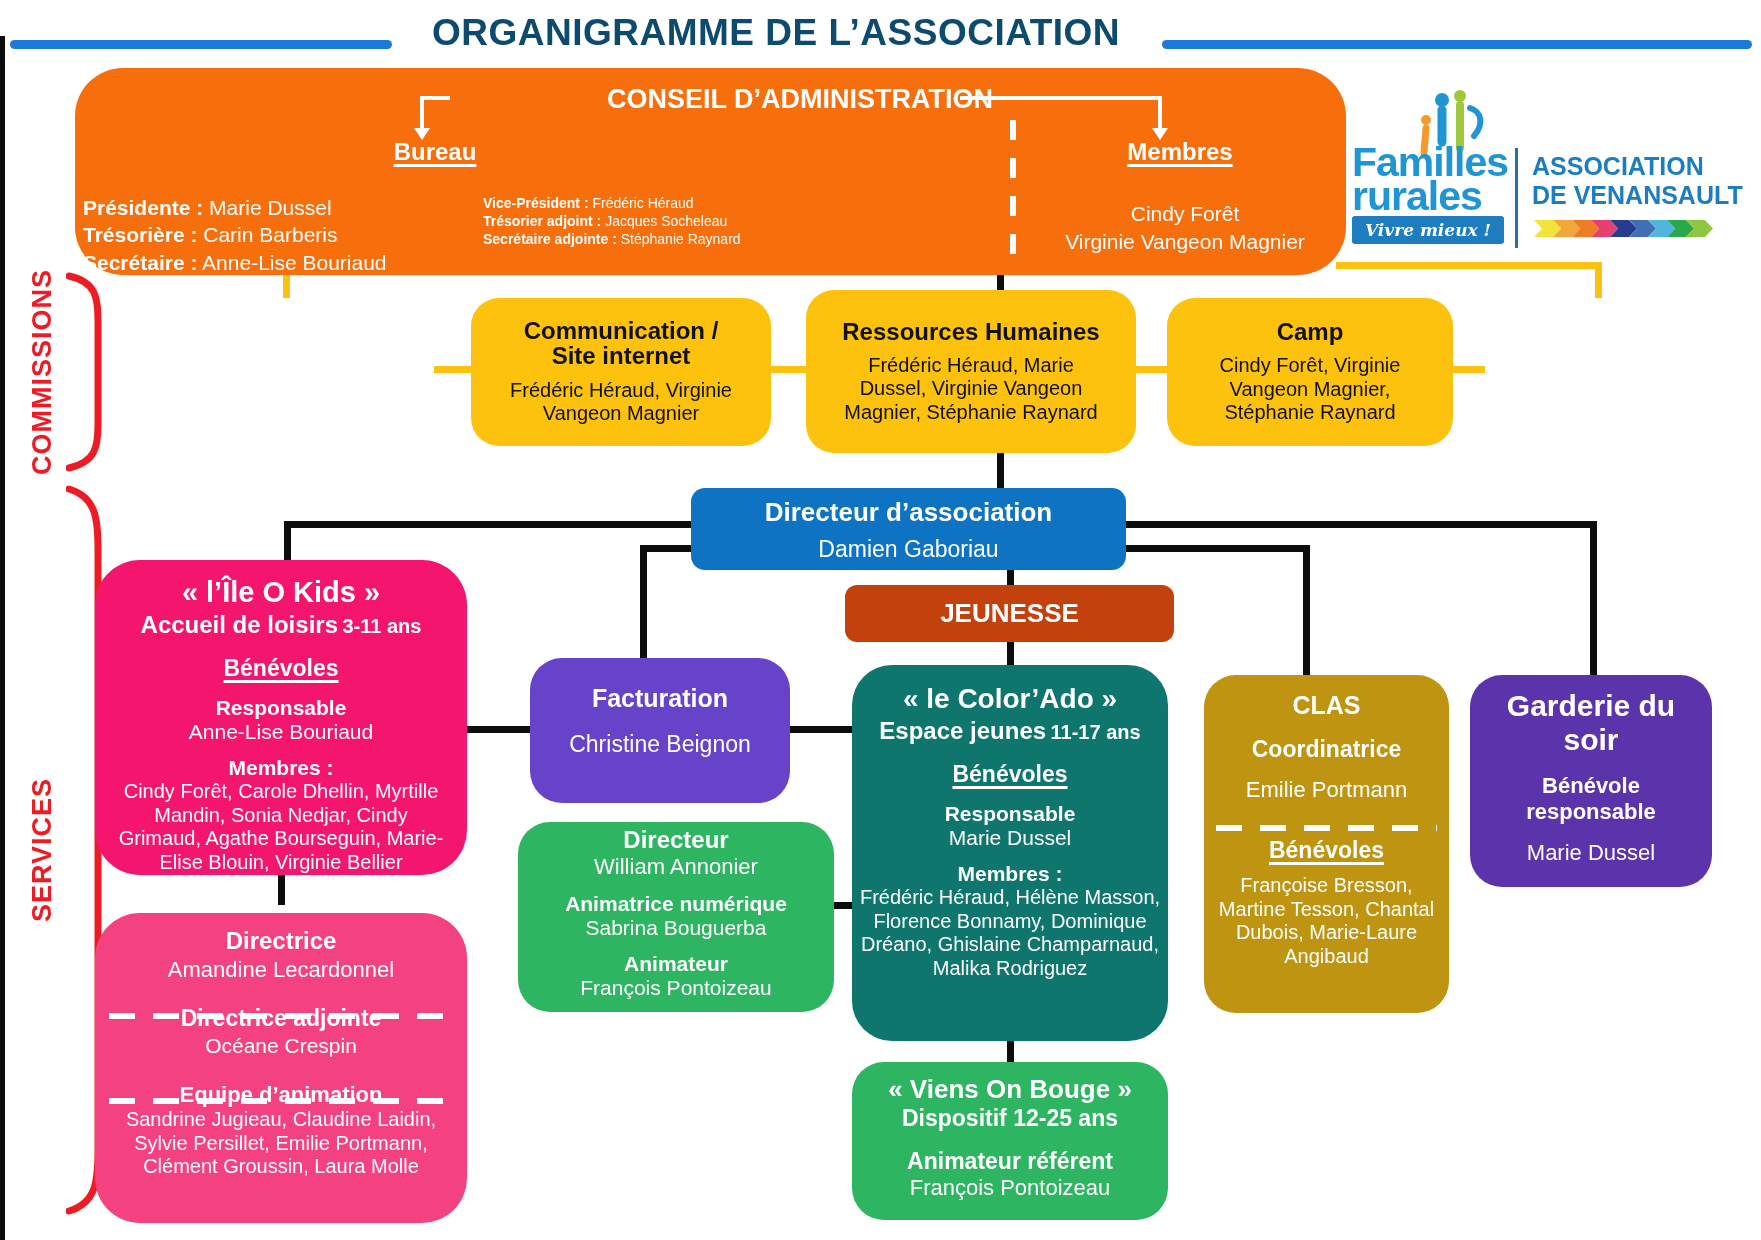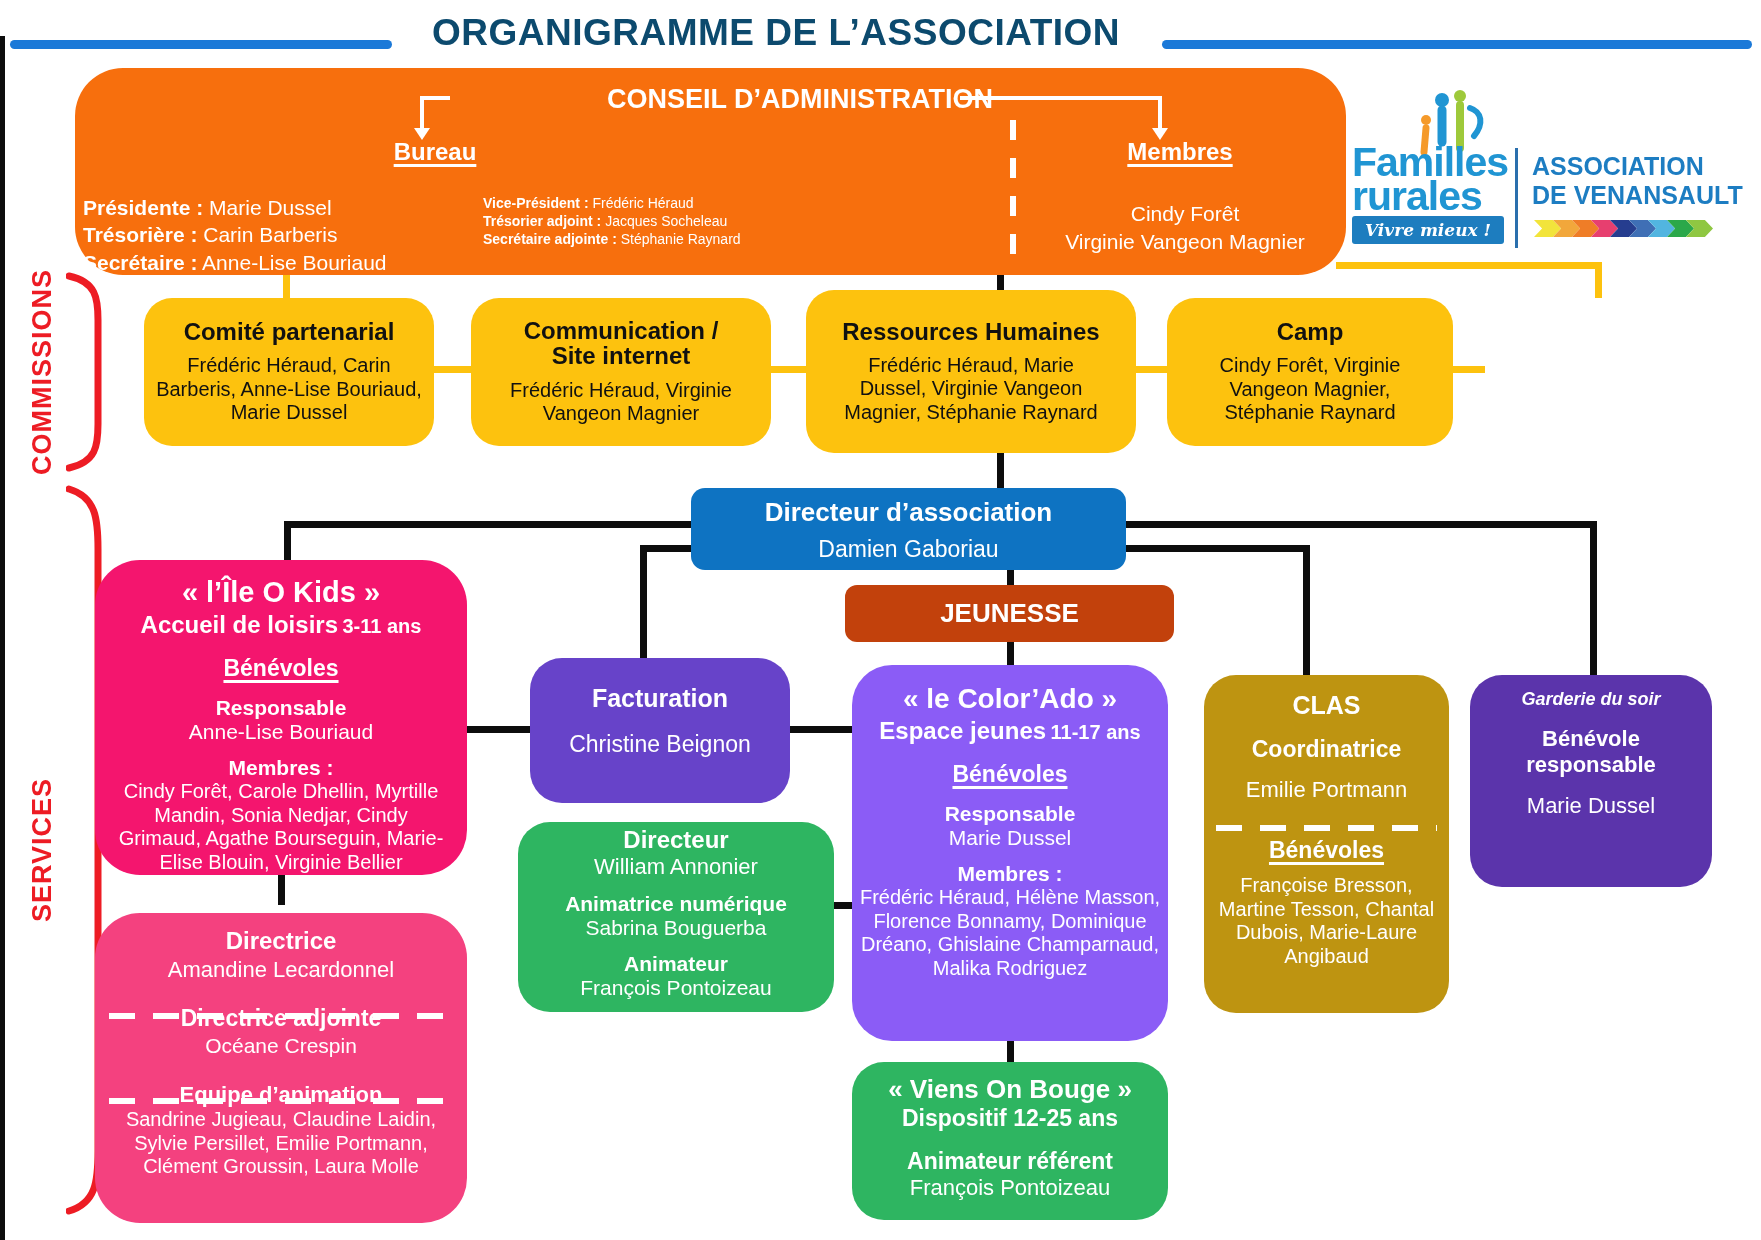--- a/index.html
+++ b/index.html
@@ -114,24 +114,20 @@
   <div class="lny" style="left:434px;top:366px;width:37px;height:7px;"></div>
   <div class="lny" style="left:771px;top:366px;width:35px;height:7px;"></div>
   <div class="lny" style="left:1136px;top:366px;width:31px;height:7px;"></div>
   <div class="lny" style="left:1453px;top:366px;width:32px;height:7px;"></div>
   <div class="lny" style="left:1336px;top:262px;width:266px;height:7px;"></div>
   <div class="lny" style="left:1595px;top:262px;width:7px;height:36px;"></div>
 
   <div class="ln" style="left:997px;top:275px;width:7px;height:15px;"></div>
   <div class="ln" style="left:997px;top:453px;width:7px;height:35px;"></div>
 
-  <div class="box ybox" style="left:144px;top:298px;width:290px;height:148px;">
-    <div class="ytitle">Comité partenarial</div>
-    <div class="ymem members">Frédéric Héraud, Carin Barberis, Anne-Lise Bouriaud, Marie Dussel</div>
-  </div>
   <div class="box ybox" style="left:471px;top:298px;width:300px;height:148px;">
     <div class="ytitle" style="width:240px;">Communication / Site internet</div>
     <div class="ymem members">Frédéric Héraud, Virginie Vangeon Magnier</div>
   </div>
   <div class="box ybox" style="left:806px;top:290px;width:330px;height:163px;">
     <div class="ytitle">Ressources Humaines</div>
     <div class="ymem members" style="width:270px;">Frédéric Héraud, Marie Dussel, Virginie Vangeon Magnier, Stéphanie Raynard</div>
   </div>
   <div class="box ybox" style="left:1167px;top:298px;width:286px;height:148px;">
     <div class="ytitle">Camp</div>
@@ -181,21 +177,21 @@
   <div class="ln" style="left:790px;top:726px;width:62px;height:7px;"></div>
   <div class="ln" style="left:834px;top:902px;width:18px;height:7px;"></div>
 
   <div class="box c w" style="left:530px;top:658px;width:260px;height:145px;background:#6743C9;border-radius:32px;">
     <div class="b" style="font-size:25px;margin-top:26px;">Facturation</div>
     <div style="font-size:23px;margin-top:18px;">Christine Beignon</div>
   </div>
 
   <div class="box c w b" style="left:845px;top:585px;width:329px;height:57px;background:#c2410c;border-radius:12px;font-size:26px;line-height:57px;">JEUNESSE</div>
 
-  <div class="box c w" style="left:852px;top:665px;width:316px;height:376px;background:#8b5cf6;border-radius:40px;padding:18px 4px;">
+  <div class="box c w" style="left:852px;top:665px;width:316px;height:376px;background:#0f766e;border-radius:40px;padding:18px 4px;">
     <div class="b" style="font-size:28px;">« le Color’Ado »</div>
     <div style="margin-top:2px;"><span class="b" style="font-size:24px;">Espace jeunes</span> <span class="b" style="font-size:20px;">11-17 ans</span></div>
     <div class="b u" style="font-size:23px;margin-top:16px;">Bénévoles</div>
     <div class="b" style="font-size:21px;margin-top:14px;">Responsable</div>
     <div style="font-size:21px;">Marie Dussel</div>
     <div class="b" style="font-size:21px;margin-top:12px;">Membres :</div>
     <div class="members" style="font-size:20px;">Frédéric Héraud, Hélène Masson, Florence Bonnamy, Dominique Dréano, Ghislaine Champarnaud, Malika Rodriguez</div>
   </div>
 
   <div class="box c w" style="left:518px;top:822px;width:316px;height:190px;background:#2EB561;border-radius:32px;padding:4px 8px;">
@@ -219,18 +215,18 @@
   <div class="box c w" style="left:1204px;top:675px;width:245px;height:338px;background:#BE9411;border-radius:32px;padding:16px 8px;">
     <div class="b" style="font-size:25px;">CLAS</div>
     <div class="b" style="font-size:23px;margin-top:16px;">Coordinatrice</div>
     <div style="font-size:22px;margin-top:14px;">Emilie Portmann</div>
     <div class="dash-h" style="left:12px;right:12px;top:150px;"></div>
     <div class="b u" style="font-size:23px;margin-top:34px;">Bénévoles</div>
     <div class="members" style="font-size:20px;margin-top:10px;">Françoise Bresson, Martine Tesson, Chantal Dubois, Marie-Laure Angibaud</div>
   </div>
 
   <div class="box c w" style="left:1470px;top:675px;width:242px;height:212px;background:#5B34AB;border-radius:32px;padding:14px 8px;">
-    <div class="b" style="font-size:18px;font-style:italic;">Garderie du soir</div>
+    <div class="b" style="font-size:30px;">Garderie du soir</div>
     <div class="b" style="font-size:22px;margin-top:16px;width:170px;margin-left:auto;margin-right:auto;line-height:1.2;">Bénévole responsable</div>
     <div style="font-size:22px;margin-top:14px;">Marie Dussel</div>
   </div>
 
 </div>
 
 </body></html>

